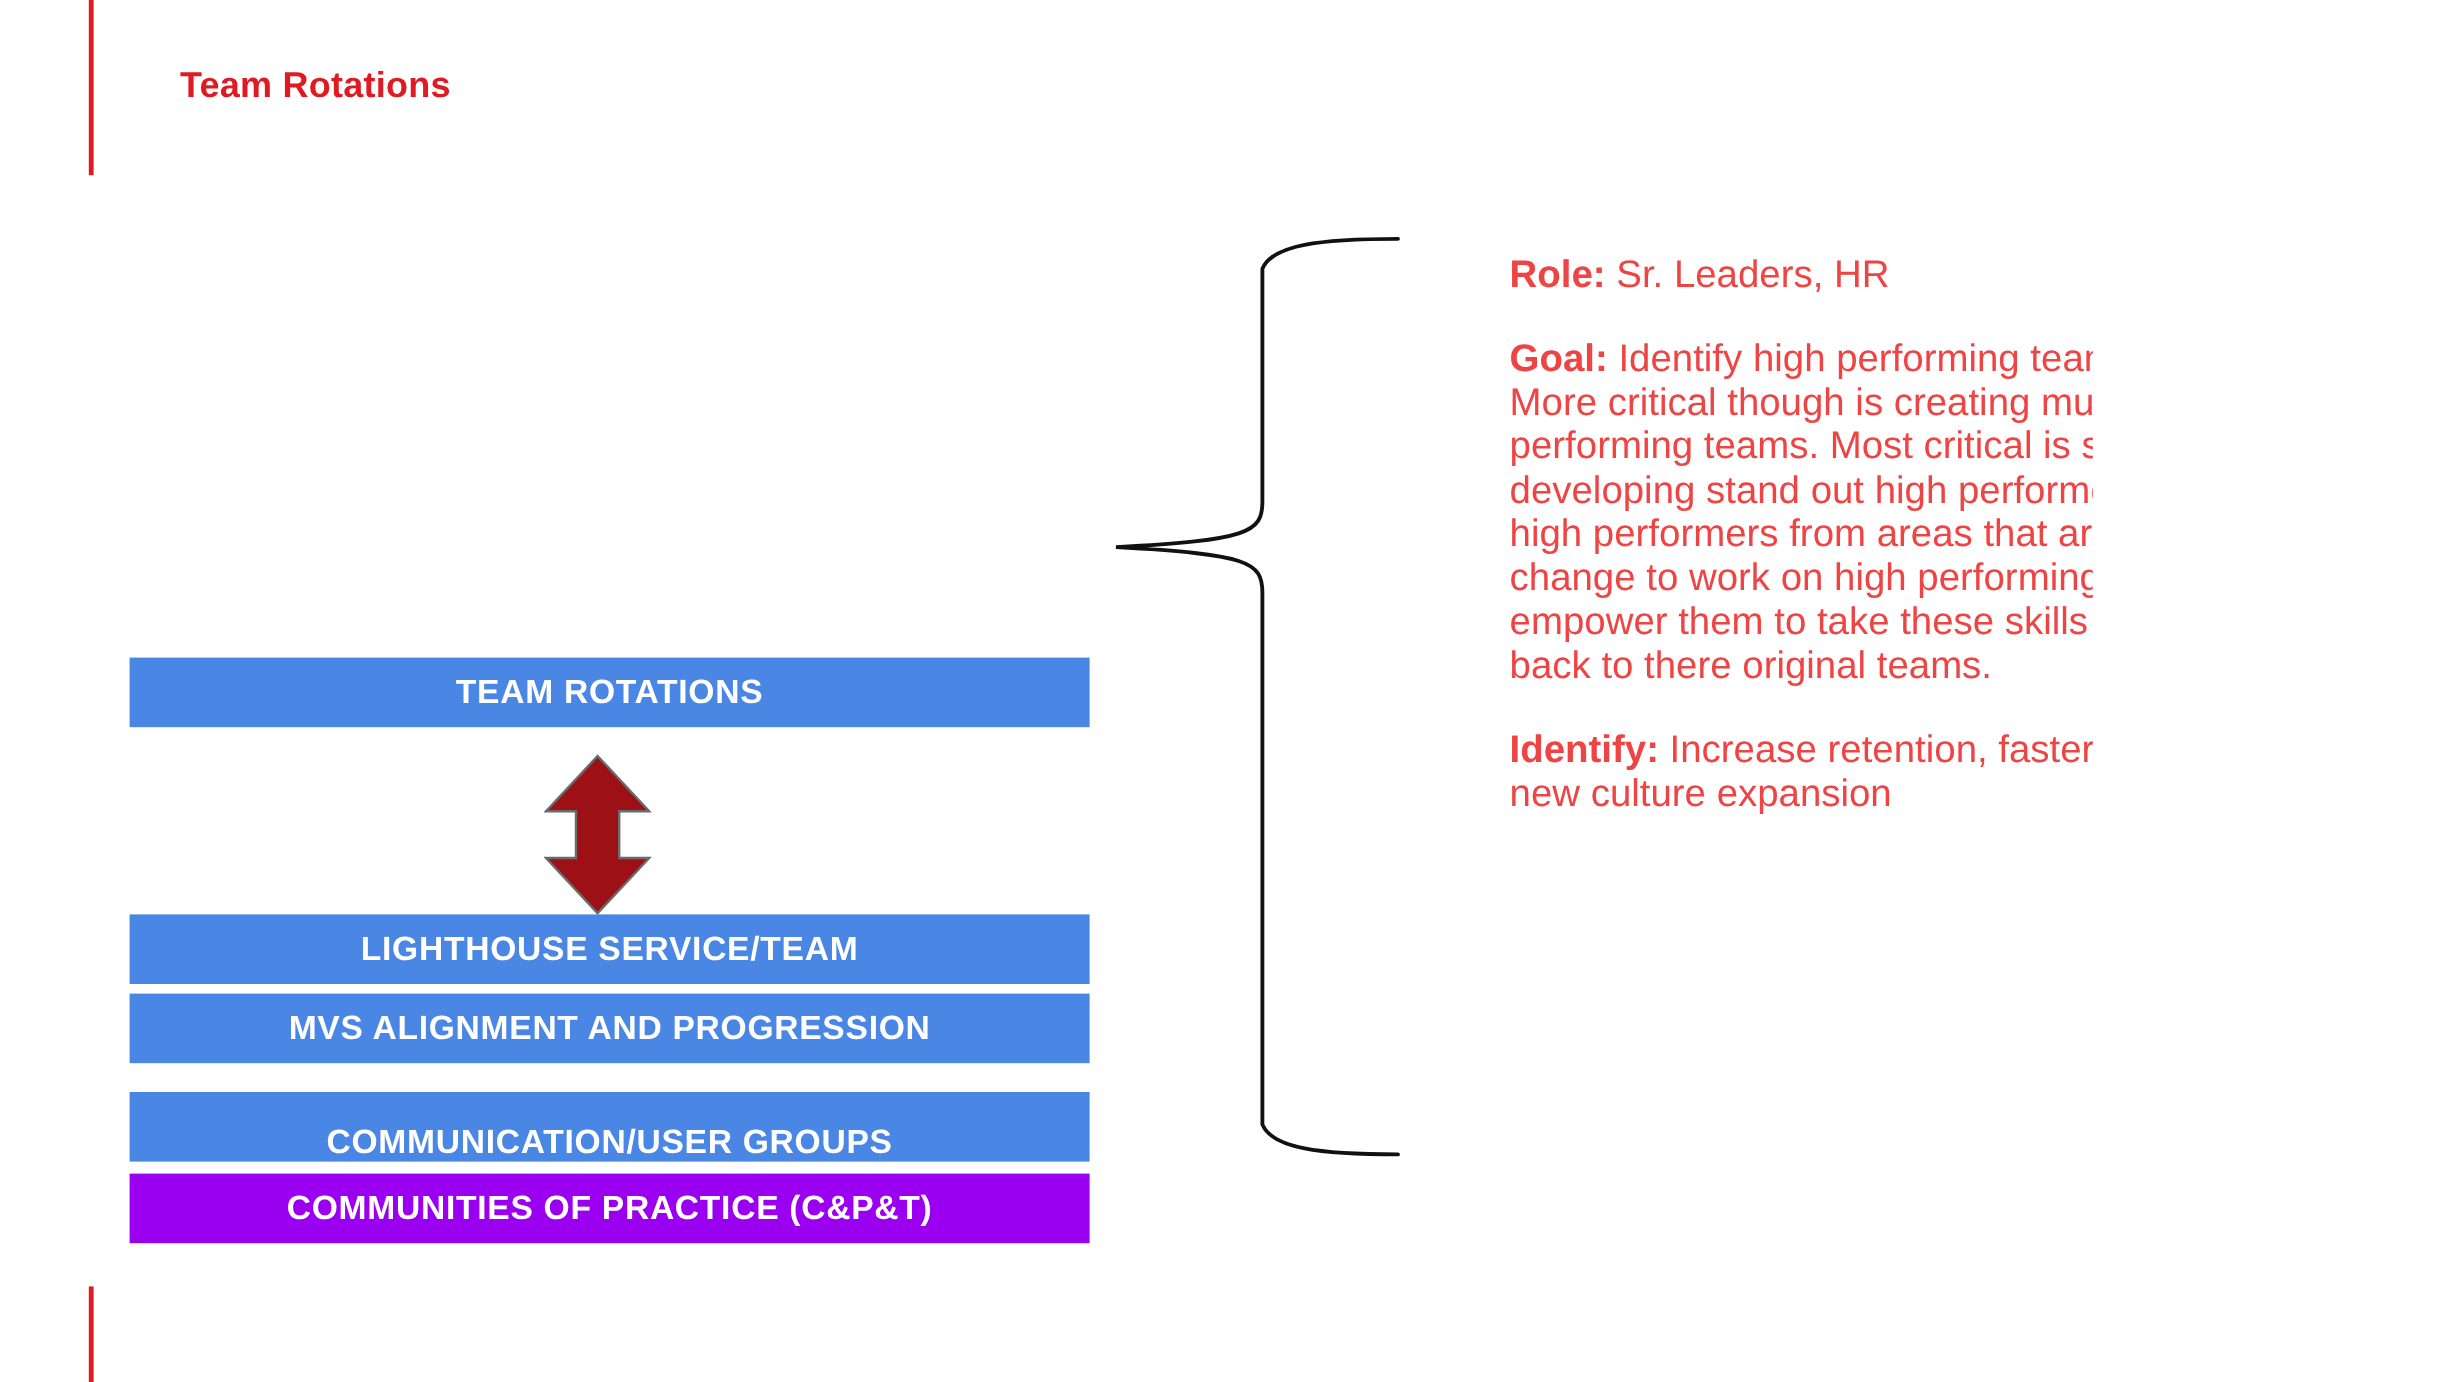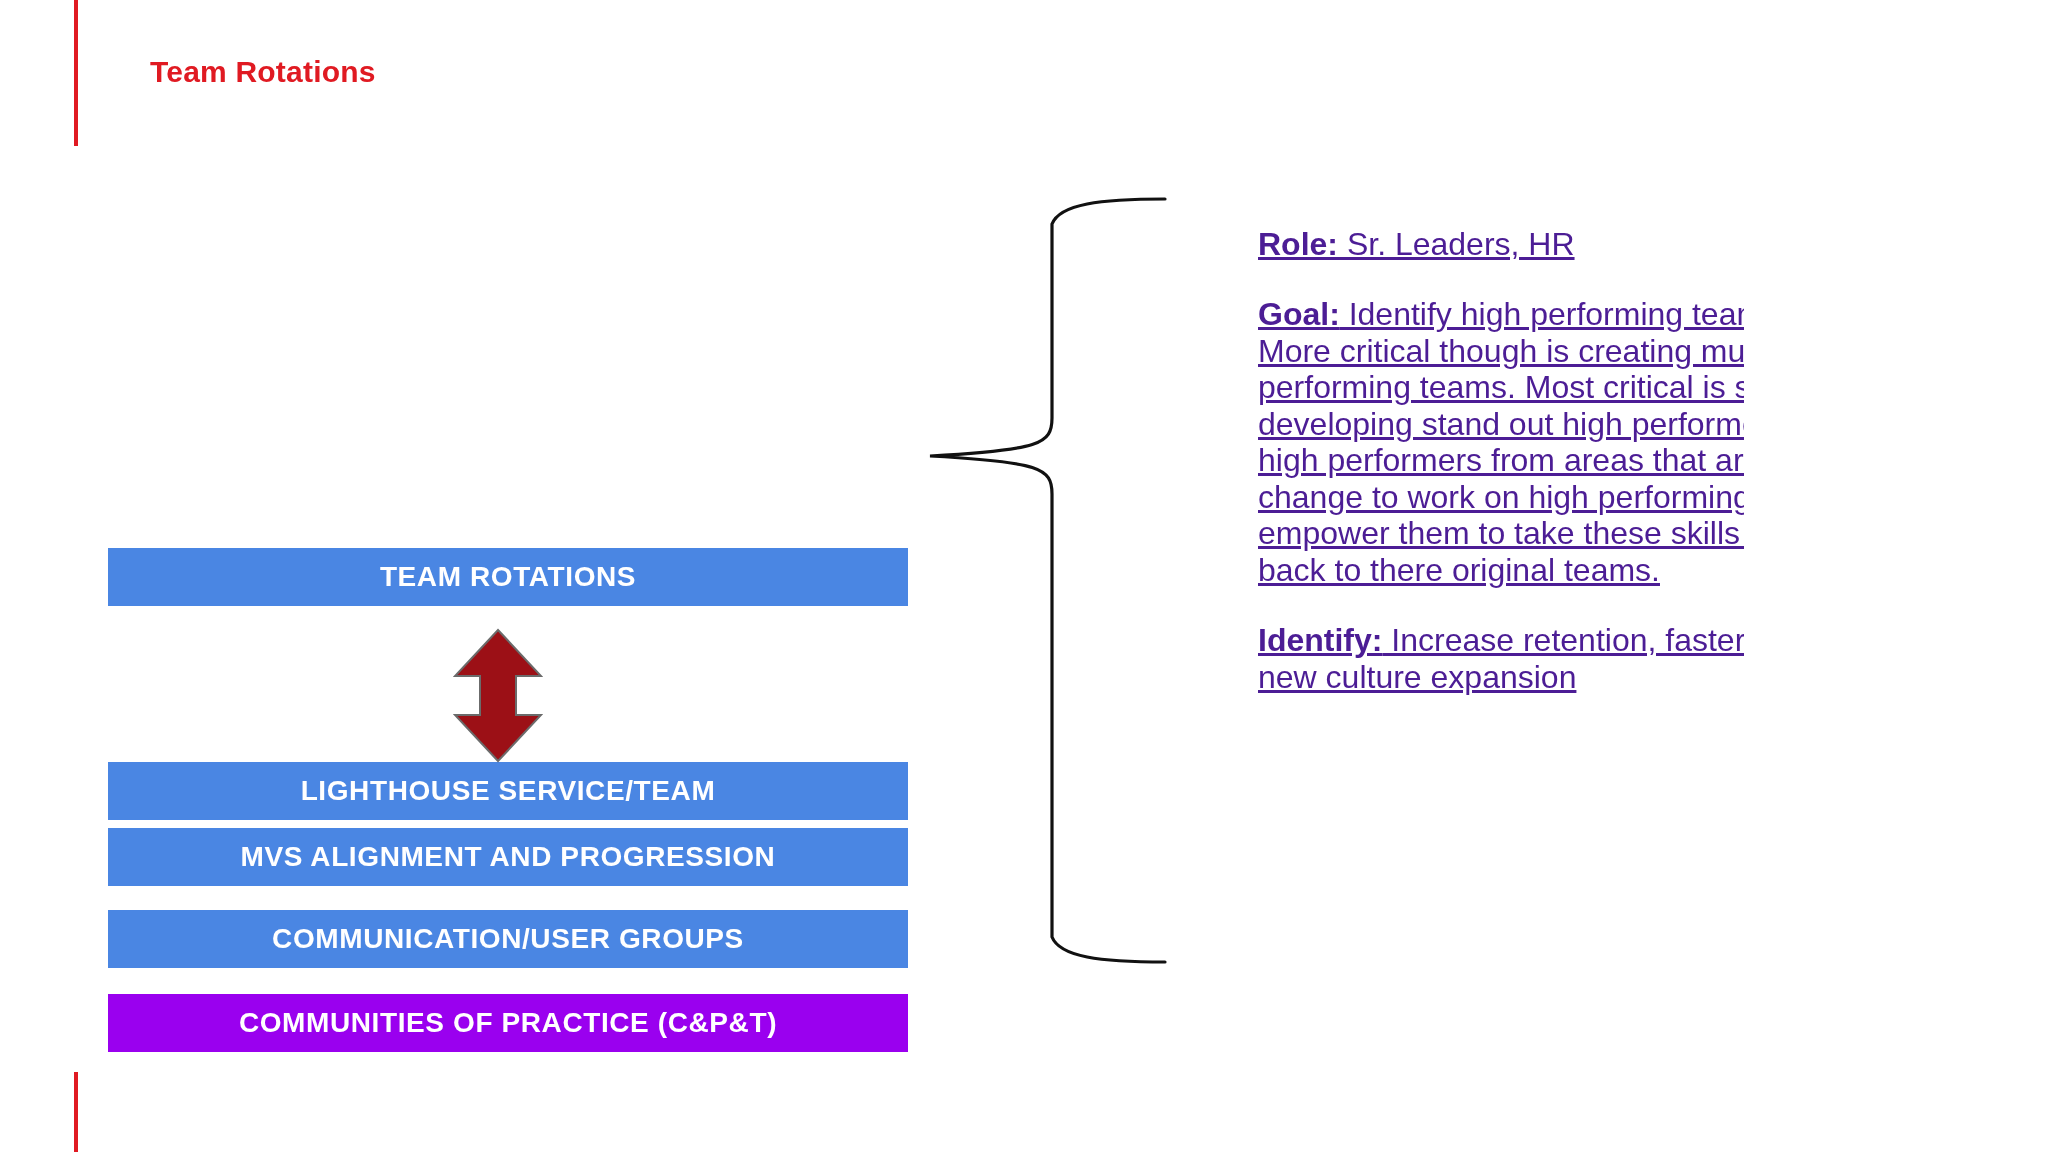--- a/index.html
+++ b/index.html
@@ -62,22 +62,22 @@
     letter-spacing: 0.6px;
     text-align: center;
     box-sizing: border-box;
   }
   .bar.blue   { background: #4a86e3; }
   .bar.purple { background: #9a00ef; }
 
   .bar-row-0 { top: 0px;   }
   .bar-row-1 { top: 214px; }
   .bar-row-2 { top: 280px; }
-  .bar-row-3 { top: 362px; }
-  .bar-row-4 { top: 446px; }
+  .bar-row-3 { top: 362px; align-items: flex-end; }
+  .bar-row-4 { top: 430px; }
 
   
   #double-arrow {
     position: absolute;
     left: 453px;
     top: 628px;
     width: 90px;
     height: 135px;
   }
 
@@ -87,26 +87,25 @@
     left: 900px;
     top: 180px;
     width: 300px;
     height: 800px;
   }
 
   
   #description {
     position: absolute;
     left: 1258px;
-    top: 226px;
+    top: 210px;
     width: 720px;
-    color: #4c1d95;
+    color: #ef4444;
     font-size: 32px;
     line-height: 1.14;
-    text-decoration: underline;
   }
   #description p { margin: 0; }
   #description .spacer { height: 34px; }
   .lead { font-weight: bold; }
 
   
   #redhat-logo {
     position: absolute;
     left: 1798px;
     top: 1048px;

